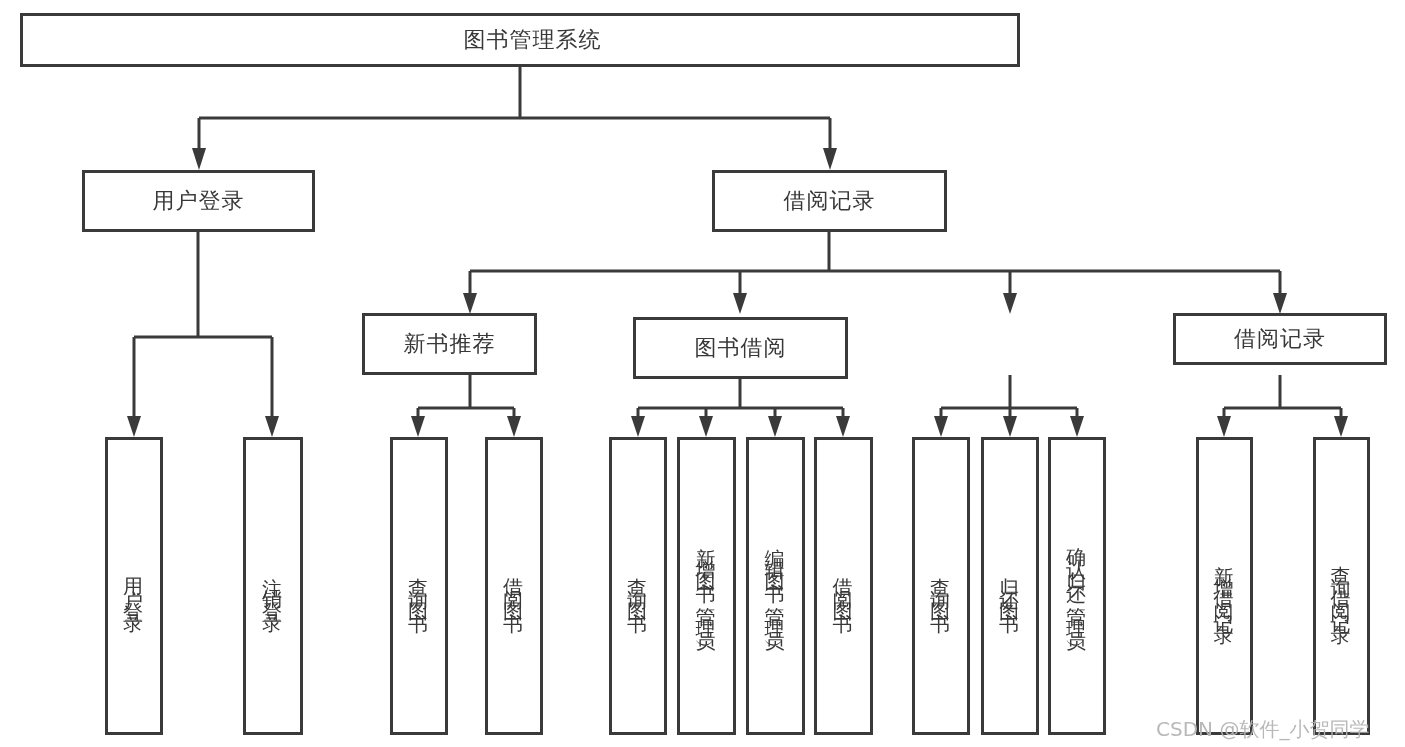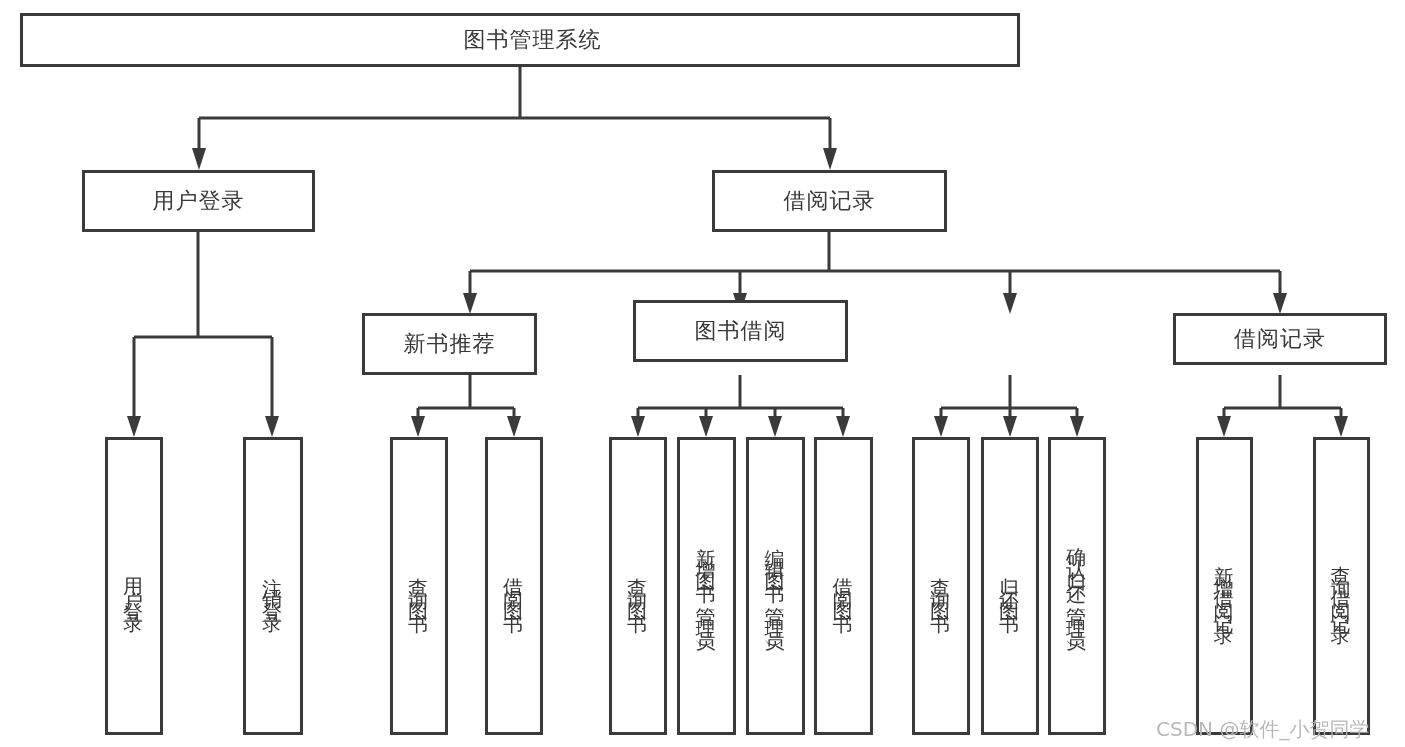--- a/index.html
+++ b/index.html
@@ -126,21 +126,21 @@
   <div class="hbox" style="left:82px;top:170px;width:233px;height:62px">
     <span>用户登录</span>
   </div>
   <div class="hbox" style="left:712px;top:170px;width:235px;height:62px">
     <span>借阅记录</span>
   </div>
 
   <div class="hbox" style="left:362px;top:313px;width:175px;height:62px">
     <span>新书推荐</span>
   </div>
-  <div class="hbox" style="left:633px;top:300px;width:215px;height:62px">
+  <div class="hbox" style="left:633px;top:317px;width:215px;height:62px">
     <span>图书借阅</span>
   </div>
   <div class="hbox" style="left:1173px;top:313px;width:214px;height:52px">
     <span>借阅记录</span>
   </div>
 
   <div class="vbox" style="left:105px;top:437px;width:58px;height:298px">
     <span class="vlabel">用户登录</span>
   </div>
   <div class="vbox" style="left:243px;top:437px;width:60px;height:298px">

